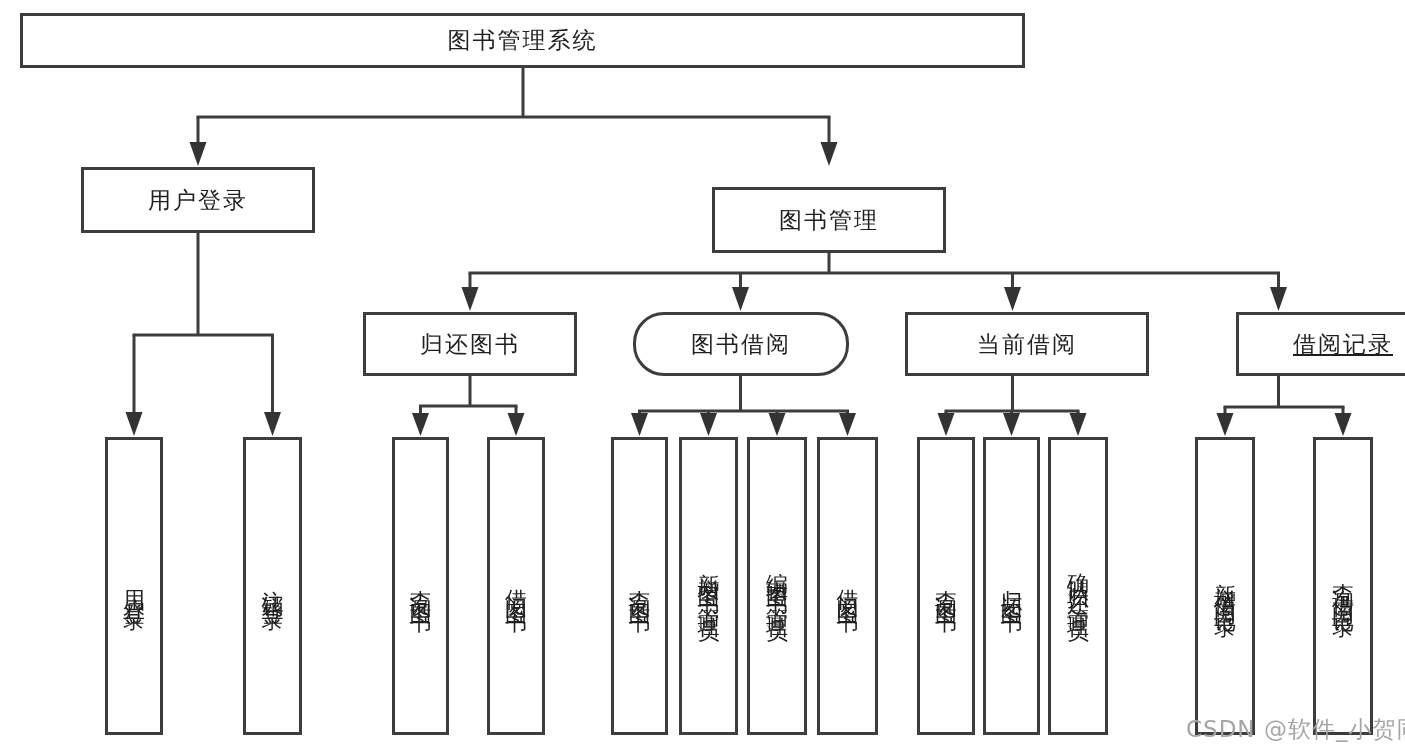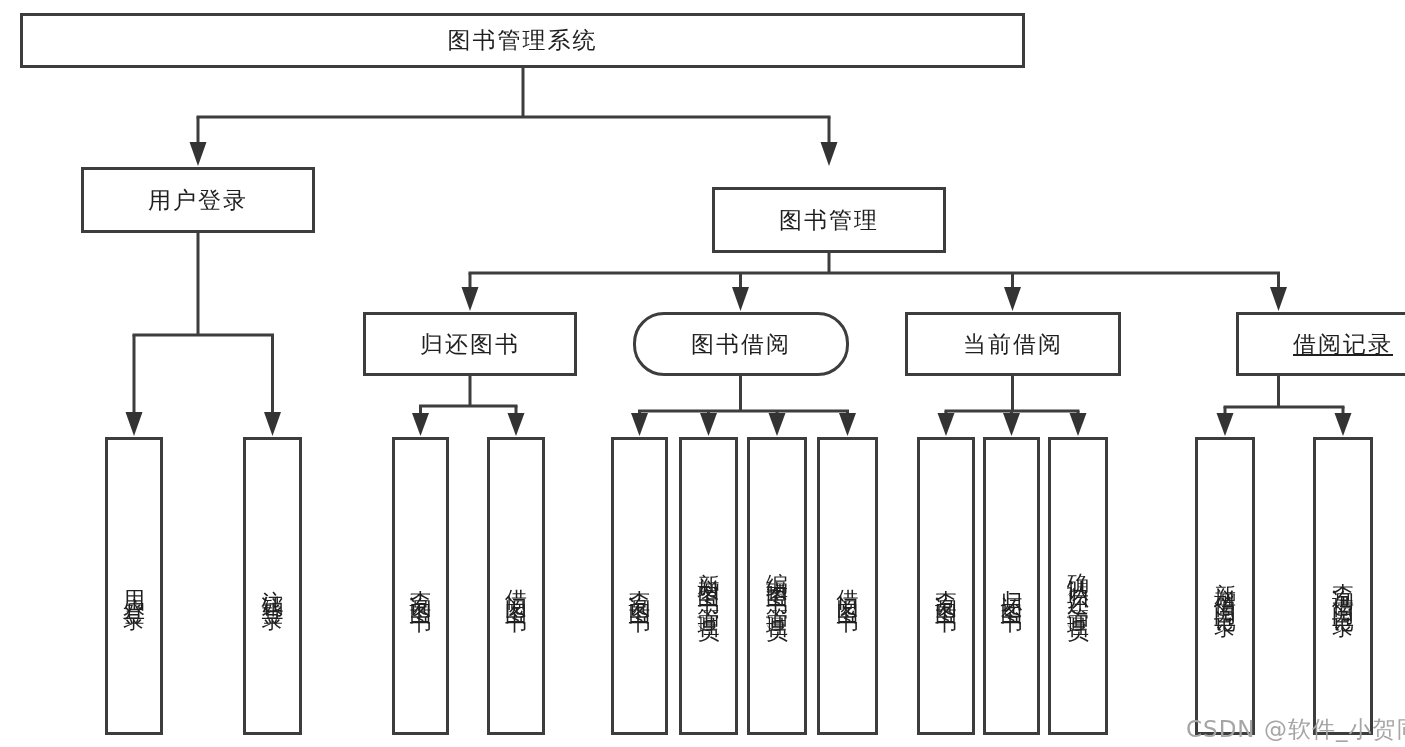--- a/index.html
+++ b/index.html
@@ -38,21 +38,21 @@
     letter-spacing:1px;
     white-space:nowrap;
     z-index:5;
   }
   
   .n-user-login{left:81px;top:167px;width:234px;height:66px;}
   .n-book-mgmt{left:712px;top:167px;width:234px;height:66px;margin-top:20px;}
   
   .n-new-book{left:363px;top:312px;width:214px;height:64px;}
   .n-book-borrow{left:633px;top:312px;width:216px;height:64px;border-radius:31px;}
-  .n-current-borrow{left:905px;top:312px;width:216px;height:64px;}
+  .n-current-borrow{left:905px;top:312px;width:244px;height:64px;}
   .n-borrow-records{left:1236px;top:312px;width:214px;height:64px;text-decoration:underline;}
   
   .n-u1{left:105px;width:58px;}
   .n-u2{left:243px;width:59px;}
   .n-nb1{left:392px;width:57px;}
   .n-nb2{left:487px;width:58px;}
   .n-bb1{left:611px;width:57px;}
   .n-bb2{left:679px;width:59px;}
   .n-bb3{left:747px;width:60px;}
   .n-bb4{left:817px;width:61px;}

